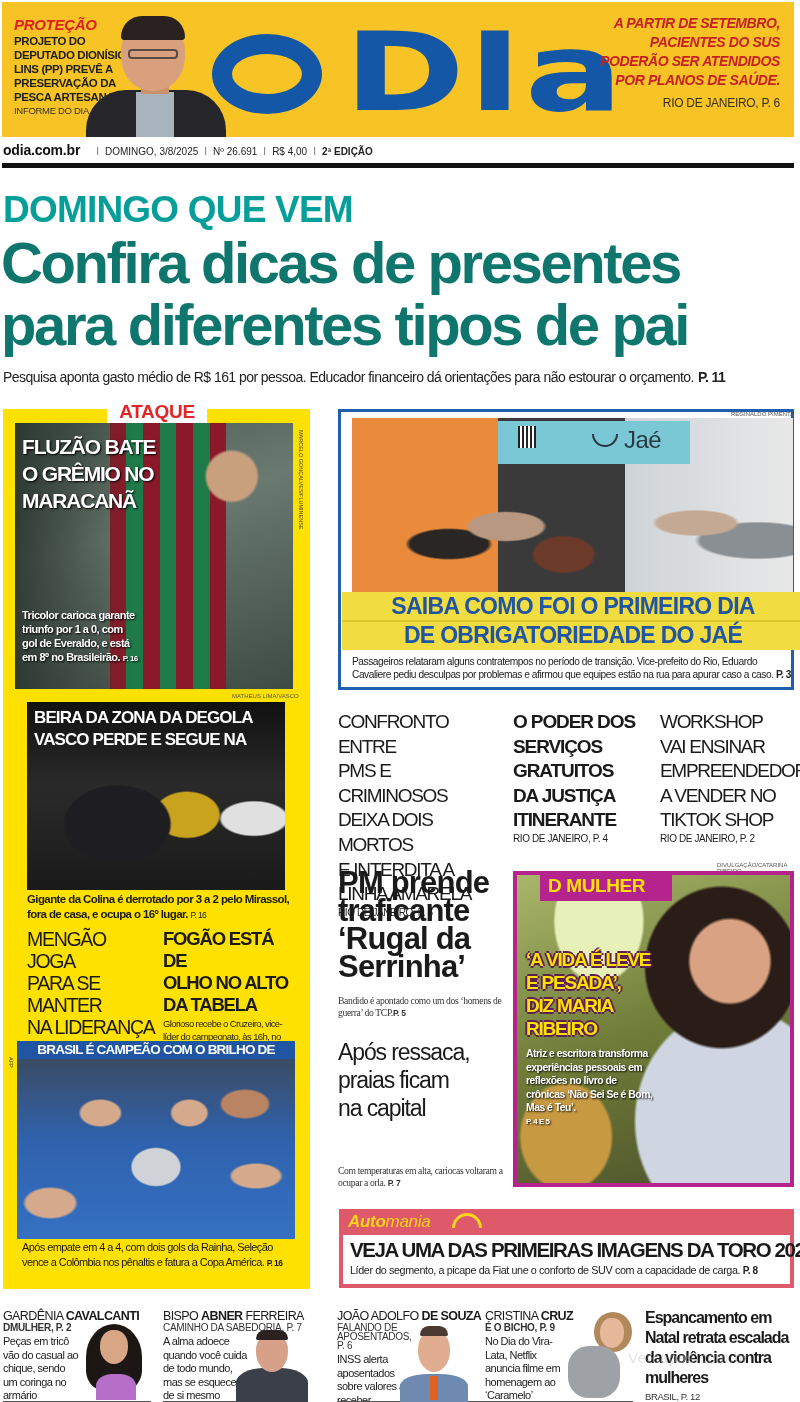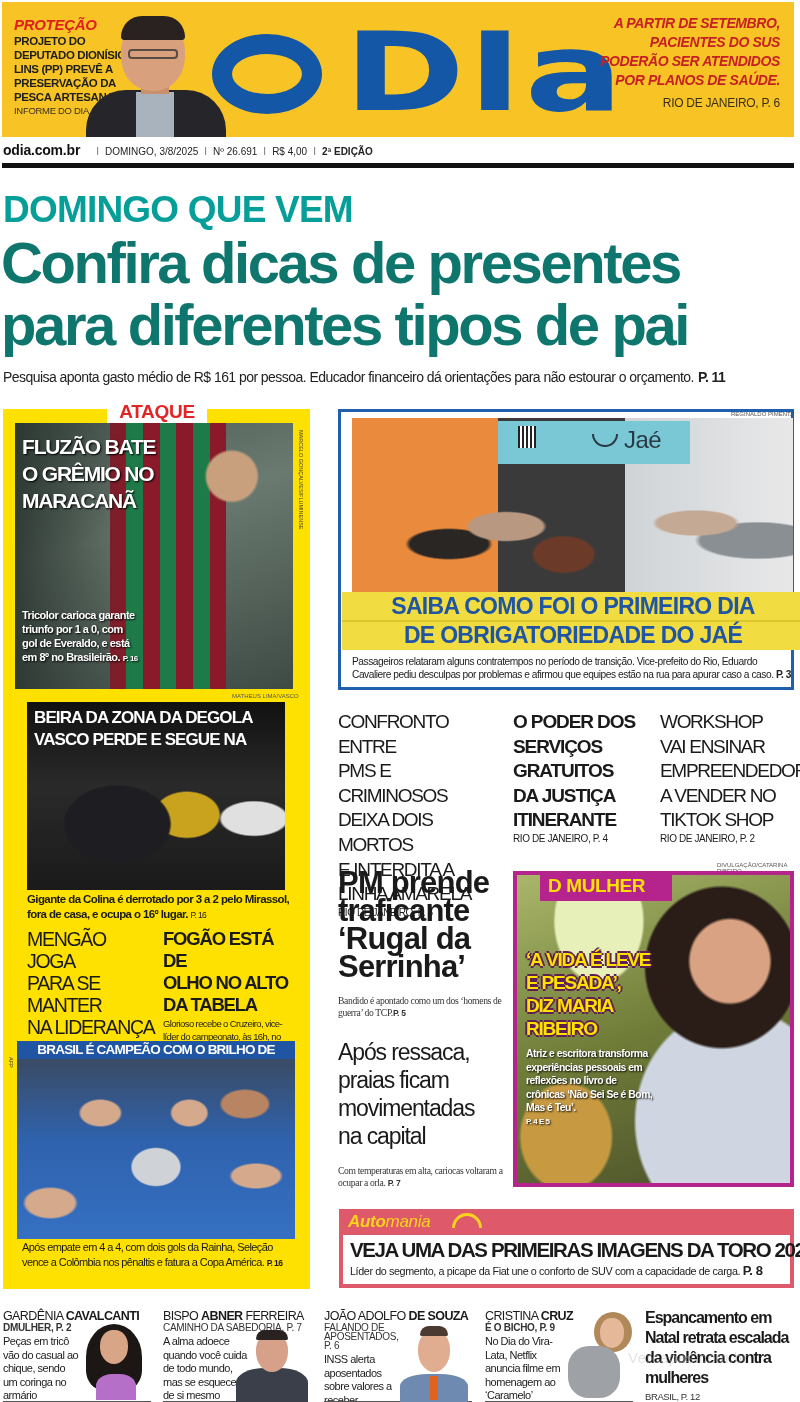--- a/index.html
+++ b/index.html
@@ -135,21 +135,21 @@
 
   
   .auto-box { position: absolute; left: 339px; top: 1209px; width: 455px; height: 79px; background: #de5a6b; }
   .auto-brand { position: absolute; left: 348px; top: 1210px; font-size: 17px; line-height: 24px; color: #fcd31d; letter-spacing: -0.3px; }
   .auto-brand b { font-weight: 900; font-style: italic; }
   .auto-brand i { font-weight: 400; }
   .auto-gauge { position: absolute; left: 452px; top: 1213px; width: 30px; height: 15px; border: 3px solid #fcd31d; border-bottom: none; border-radius: 16px 16px 0 0; }
   .auto-inner { position: absolute; left: 343px; top: 1235px; width: 447px; height: 49px; background: #fff; }
   .auto-head { position: absolute; left: 350px; top: 1237px; font-weight: 900; font-size: 20.5px; line-height: 26px; letter-spacing: -1.4px; color: #1a1a1a; white-space: nowrap; }
   .auto-dek { position: absolute; left: 350px; top: 1264px; font-size: 10.8px; line-height: 13px; letter-spacing: -0.4px; color: #222; white-space: nowrap; }
-  .auto-dek b { font-size: 13px; }
+  .auto-dek b { font-size: 10px; }
 
   
   .colm { position: absolute; top: 1309px; height: 93px; }
   .colm-name { font-size: 12.5px; letter-spacing: -0.6px; color: #1a1a1a; white-space: nowrap; }
   .colm-name b { font-weight: 900; }
   .colm-sec { font-size: 10px; letter-spacing: -0.3px; color: #333; text-transform: uppercase; line-height: 9px; }
   .colm-sec.bold { font-weight: 700; }
   .colm-text { font-size: 11px; line-height: 13.5px; letter-spacing: -0.5px; color: #222; margin-top: 3px; }
   .colm-rule { position: absolute; bottom: 0; left: 0; height: 1.5px; background: #555; }
   .portrait { position: absolute; overflow: hidden; }
@@ -317,21 +317,20 @@
   <div>traficante</div>
   <div>‘Rugal da</div>
   <div>Serrinha’</div>
 </div>
 <div class="pm-dek">
   <span>Bandido é apontado como um dos ‘homens de guerra’ do TCP.</span><b>P. 5</b>
 </div>
 <div class="apos-head">
   <div>Após ressaca,</div>
   <div>praias ficam</div>
-  <div>movimentadas</div>
   <div>na capital</div>
 </div>
 <div class="apos-dek">
   <span>Com temperaturas em alta, cariocas voltaram a ocupar a orla.</span> <b>P. 7</b>
 </div>
 
 <div class="credit-small" style="left:717px; top:862px;">DIVULGAÇÃO/CATARINA RIBEIRO</div>
 <div class="dm-box"></div>
 <div class="dm-tag">D MULHER</div>
 <div class="dm-head">
@@ -373,21 +372,21 @@
   <div class="colm-sec">CAMINHO DA SABEDORIA, P. 7</div>
   <div class="colm-text" style="width:86px;">A alma adoece quando você cuida de todo mundo, mas se esquece de si mesmo</div>
   <div class="colm-rule" style="width:145px;"></div>
 </div>
 <div class="portrait" style="left:232px; top:1328px; width:78px; height:74px;">
   <div class="body" style="left:4px; top:40px; width:72px; height:36px; background:#3a3f4a;"></div>
   <div class="face" style="left:24px; top:4px; width:32px; height:40px; background:#d6a089;"></div>
   <div class="hair" style="left:24px; top:2px; width:32px; height:10px; background:#2a2220; border-radius:12px 12px 2px 2px;"></div>
 </div>
 
-<div class="colm" style="left:324px; width:150px;">
+<div class="colm" style="left:337px; width:150px;">
   <div class="colm-name"><span>JOÃO ADOLFO </span><b>DE SOUZA</b><span></span></div>
   <div class="colm-sec" style="width:70px;">FALANDO DE APOSENTADOS, P. 6</div>
   <div class="colm-text" style="width:70px;">INSS alerta aposentados sobre valores a receber</div>
   <div class="colm-rule" style="width:148px;"></div>
 </div>
 <div class="portrait" style="left:398px; top:1322px; width:72px; height:80px;">
   <div class="body" style="left:2px; top:52px; width:68px; height:30px; background:#6e8ab0;"></div>
   <div class="face" style="left:20px; top:8px; width:32px; height:42px; background:#e0ad90;"></div>
   <div class="hair" style="left:22px; top:4px; width:28px; height:10px; background:#4a3a30; border-radius:12px 12px 2px 2px;"></div>
   <div style="position:absolute; left:32px; top:54px; width:8px; height:24px; background:#e0621f;"></div>

